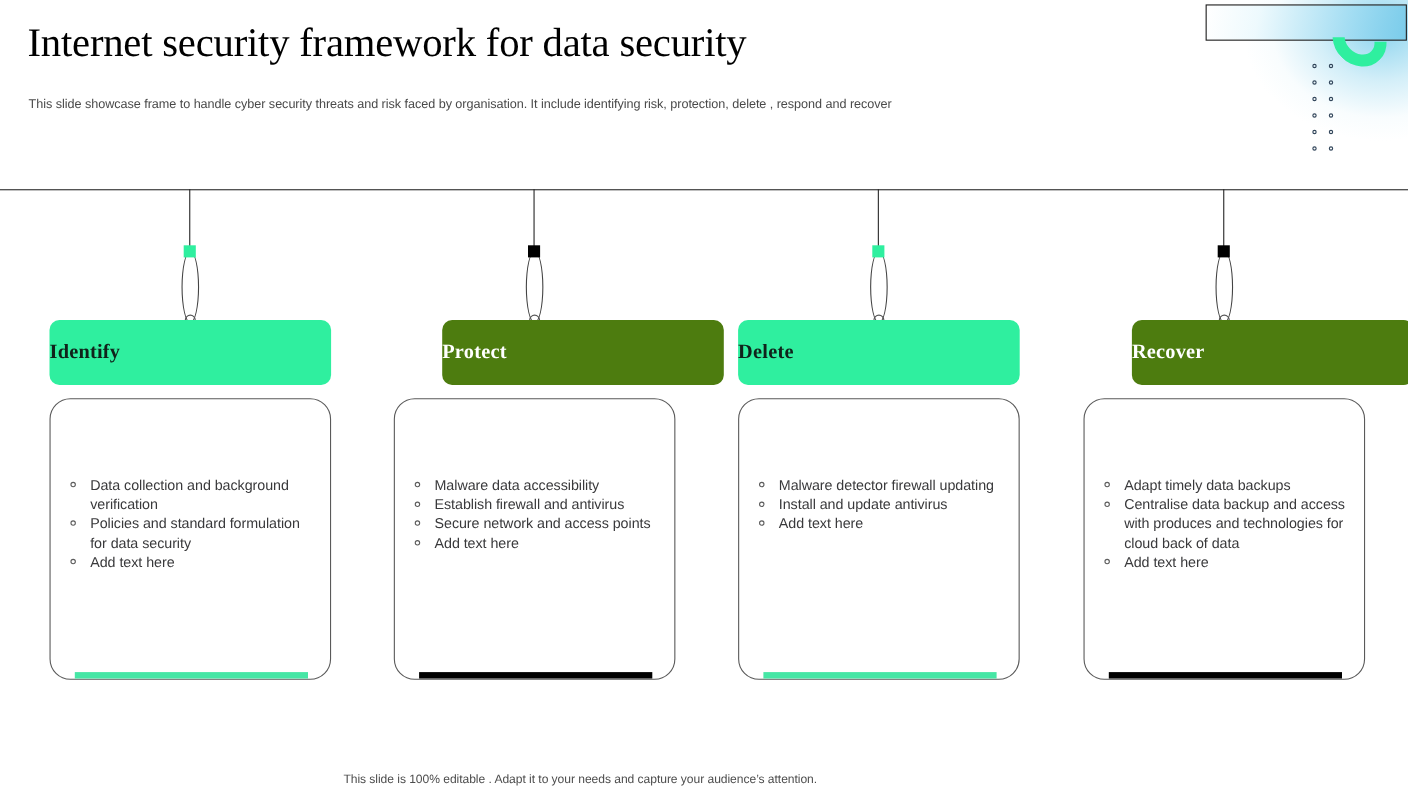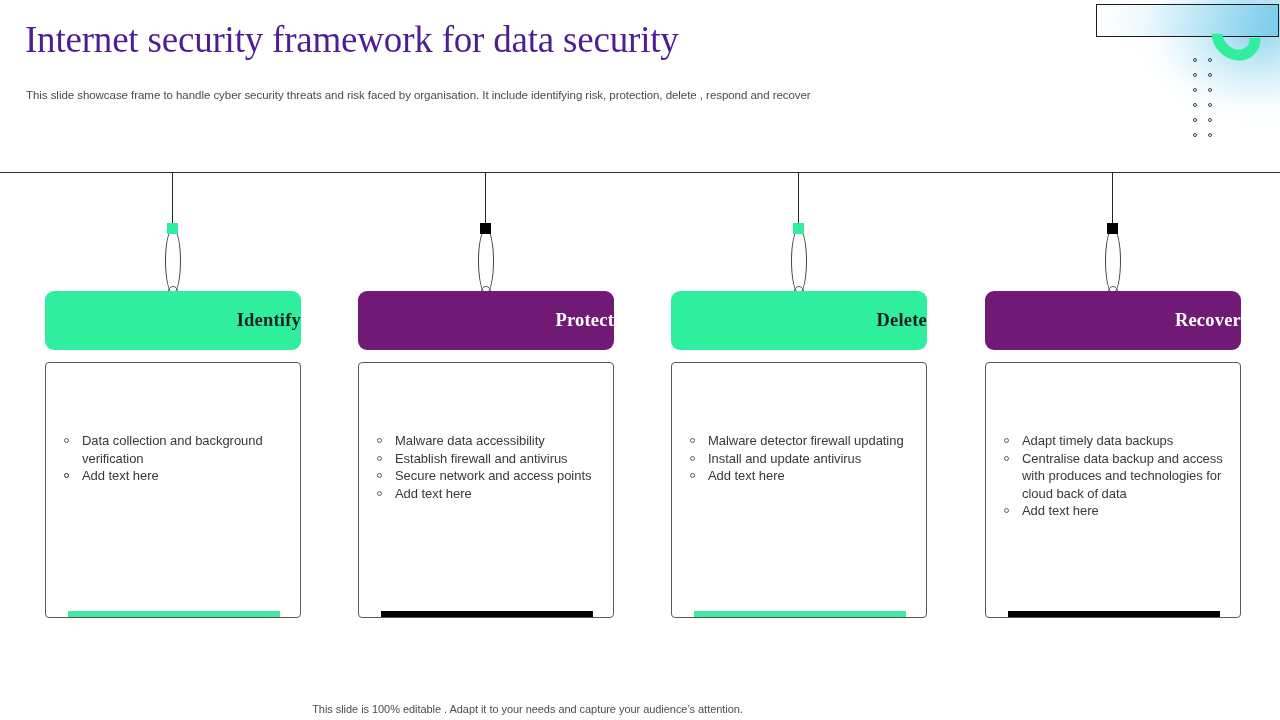--- a/index.html
+++ b/index.html
@@ -17,21 +17,21 @@
   }
 
   
   #page-title {
     position: absolute;
     left: 25px;
     top: 18px;
     font-family: "Liberation Serif", serif;
     font-size: 37px;
     font-weight: 400;
-    color: #4c1d95;
+    color: #000000;
     letter-spacing: -0.2px;
     white-space: nowrap;
   }
   #page-subtitle {
     position: absolute;
     left: 26px;
     top: 89px;
     font-size: 11.5px;
     color: #4a4a4a;
     white-space: nowrap;
@@ -174,42 +174,42 @@
   
   .head-card {
     position: absolute;
     left: 0;
     top: 119px;
     width: 256px;
     height: 59px;
     border-radius: 9px;
     display: flex;
     align-items: center;
-    justify-content: flex-end;
+    justify-content: flex-start;
   }
   .head-card .head-label {
     font-family: "Liberation Serif", serif;
     font-size: 18.5px;
     font-weight: 700;
     letter-spacing: 0.2px;
   }
   .head-card.green { background: #2fef9f; }
   .head-card.green .head-label { color: #10231b; }
-  .head-card.dark { background: #701a75; }
+  .head-card.dark { background: #4d7c0f; margin-left: 44px; }
   .head-card.dark .head-label { color: #ffffff; }
 
   
   .body-card {
     position: absolute;
     left: 0;
     top: 190px;
     width: 256px;
     height: 256px;
     border: 1px solid #5a5a5a;
-    border-radius: 4px;
+    border-radius: 19px;
     box-sizing: border-box;
     background: #ffffff;
     overflow: hidden;
   }
   .bullets {
     position: absolute;
     left: 15px;
     right: 10px;
     top: 69px;
     margin: 0;
@@ -291,21 +291,21 @@
         <div class="conn-ellipse"></div>
         <div class="conn-square" style="background: rgb(47, 239, 159);"></div>
         <div class="conn-dot"></div>
       </div>
       <div class="head-card green">
         <span class="head-label">Identify</span>
       </div>
       <div class="body-card">
         <ul class="bullets">
           <li><span class="marker"></span><span>Data collection and background verification</span></li>
-          <li><span class="marker"></span></li>
+          <li><span class="marker"></span><span>Policies and standard formulation for data security</span></li>
           <li><span class="marker"></span><span>Add text here</span></li>
         </ul>
         <div class="accent-bar green"></div>
       </div>
     </div>
     <div class="column c1">
       <div class="connector">
         <div class="conn-line"></div>
         <div class="conn-ellipse"></div>
         <div class="conn-square" style="background: rgb(0, 0, 0);"></div>

